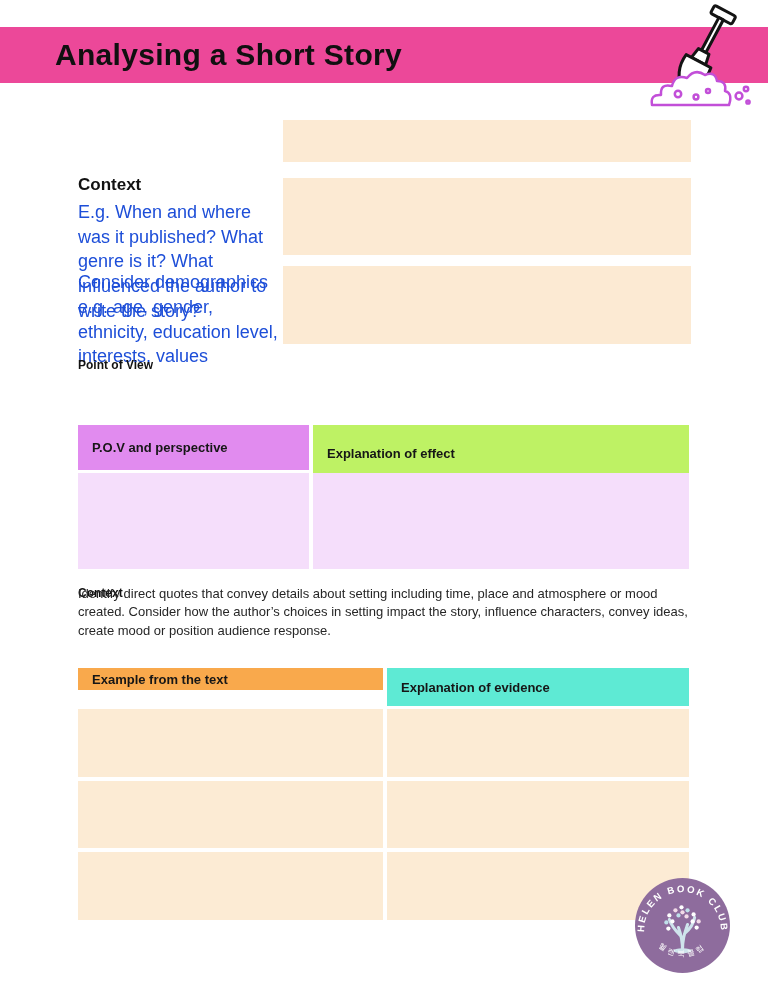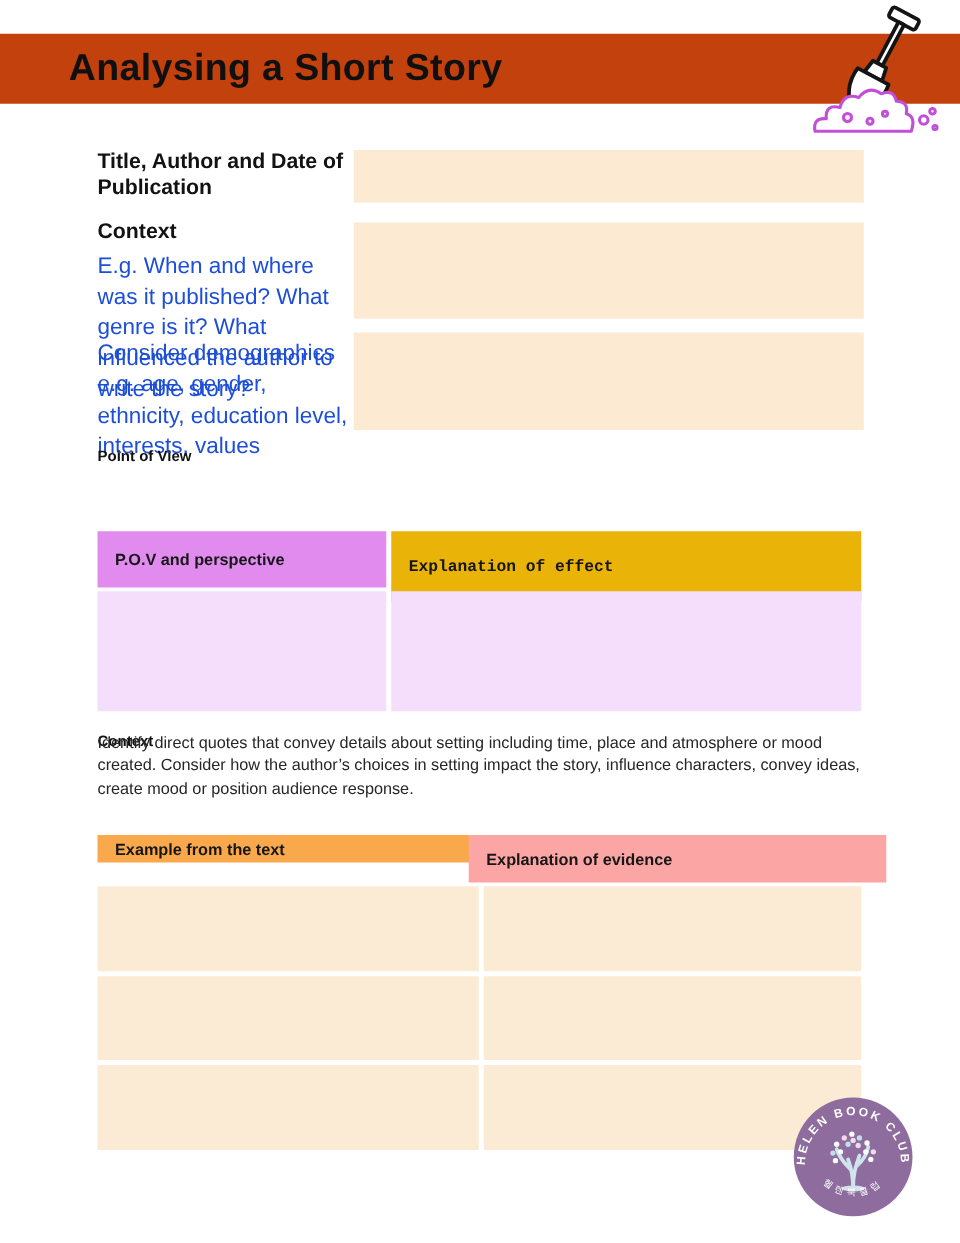--- a/index.html
+++ b/index.html
@@ -1,20 +1,20 @@
 <!DOCTYPE html>
 <html><head>
 <meta charset="utf-8">
 <style>
   * { margin:0; padding:0; box-sizing:border-box; }
   body { background:#ffffff; font-family:"Liberation Sans","DejaVu Sans",sans-serif; }
   .page { position:relative; width:768px; height:994px; background:#ffffff; overflow:hidden; }
 
   .band { position:absolute; left:0; top:27px; width:768px; height:56px;
-          background:#c2410c; display:flex; align-items:center; }
+          background:#ec4899; display:flex; align-items:center; }
   .band h1 { padding-left:55px; font-size:30px; font-weight:800; color:#101010; letter-spacing:.3px; }
 
   .shovel-wrap { position:absolute; top:4px; right:8px; width:112px; height:108px; }
 
   .label-col { position:absolute; left:78px; width:200px; color:#161616; }
   .sec-head  { font-size:17px; font-weight:800; color:#121212; line-height:1.22; }
   .sec-desc  { font-size:18px; line-height:1.38; color:#1d4ed8; margin-top:4px; }
 
   .answer-box { position:absolute; left:283px; width:408px; background:#fcead3; }
   #box-title    { top:120px; height:42px; }
@@ -22,27 +22,27 @@
   #box-audience { top:266px; height:78px; }
 
   .wide-head { position:absolute; left:78px; font-size:12px; font-weight:800; color:#121212; }
   .wide-desc { position:absolute; left:78px; width:618px; font-size:13px; line-height:1.42; color:#262626; }
 
   .cell { position:absolute; display:flex; align-items:center;text-align:center; }
   .cell.hdr { font-size:13px; font-weight:700; color:#161616; padding-left:14px; }
 
   
   .pov-h1 { left:78px;  top:425px; width:231px; height:45px; background:#e18bef; }
-  .pov-h2 { left:313px; top:425px; width:376px; height:56px; background:#eab308;font-family:Liberation Mono, monospace; }
+  .pov-h2 { left:313px; top:425px; width:376px; height:56px; background:#bef264; }
   .pov-b1 { left:78px;  top:473px; width:231px; height:96px; background:#f5defb; }
   .pov-b2 { left:313px; top:473px; width:376px; height:96px; background:#f5defb; }
 
   
   .set-h1 { left:78px;  top:668px; width:305px; height:22px; background:#f9a94c; }
-  .set-h2 { left:375px; top:668px; width:334px; height:38px; background:#fca5a5; }
+  .set-h2 { left:387px; top:668px; width:302px; height:38px; background:#5eead4; }
   .set-cell { background:#fcebd4; }
   .r1 { top:709px; height:68px; }
   .r2 { top:781px; height:67px; }
   .r3 { top:852px; height:68px; }
   .c1 { left:78px;  width:305px; }
   .c2 { left:387px; width:302px; }
 
   .badge-wrap { position:absolute; left:634px; top:877px; width:97px; height:97px; }
 </style>
 </head>
@@ -67,23 +67,20 @@
         <circle cx="30" cy="90" r="3.2" fill="none"></circle>
         <circle cx="48" cy="93" r="2.4" fill="none"></circle>
         <circle cx="60" cy="87" r="2" fill="none"></circle>
         <circle cx="91" cy="92" r="3.4" fill="none"></circle>
         <circle cx="98" cy="85" r="2.2" fill="none"></circle>
         <circle cx="100" cy="98" r="1.6" fill="none"></circle>
       </g>
     </svg>
   </div>
 
-  <div class="label-col" style="top:119px;">
-    <div class="sec-head">Title, Author and Date of Publication</div>
-  </div>
   <div class="answer-box" id="box-title"></div>
 
   <div class="label-col" style="top:175px;">
     <div class="sec-head">Context</div>
     <div class="sec-desc">E.g. When and where was it published? What genre is it? What influenced the author to write the story?</div>
   </div>
   <div class="answer-box" id="box-context"></div>
 
   <div class="label-col" style="top:266px;">
     <div class="sec-desc">Consider demographics e.g. age, gender, ethnicity, education level, interests, values</div>

